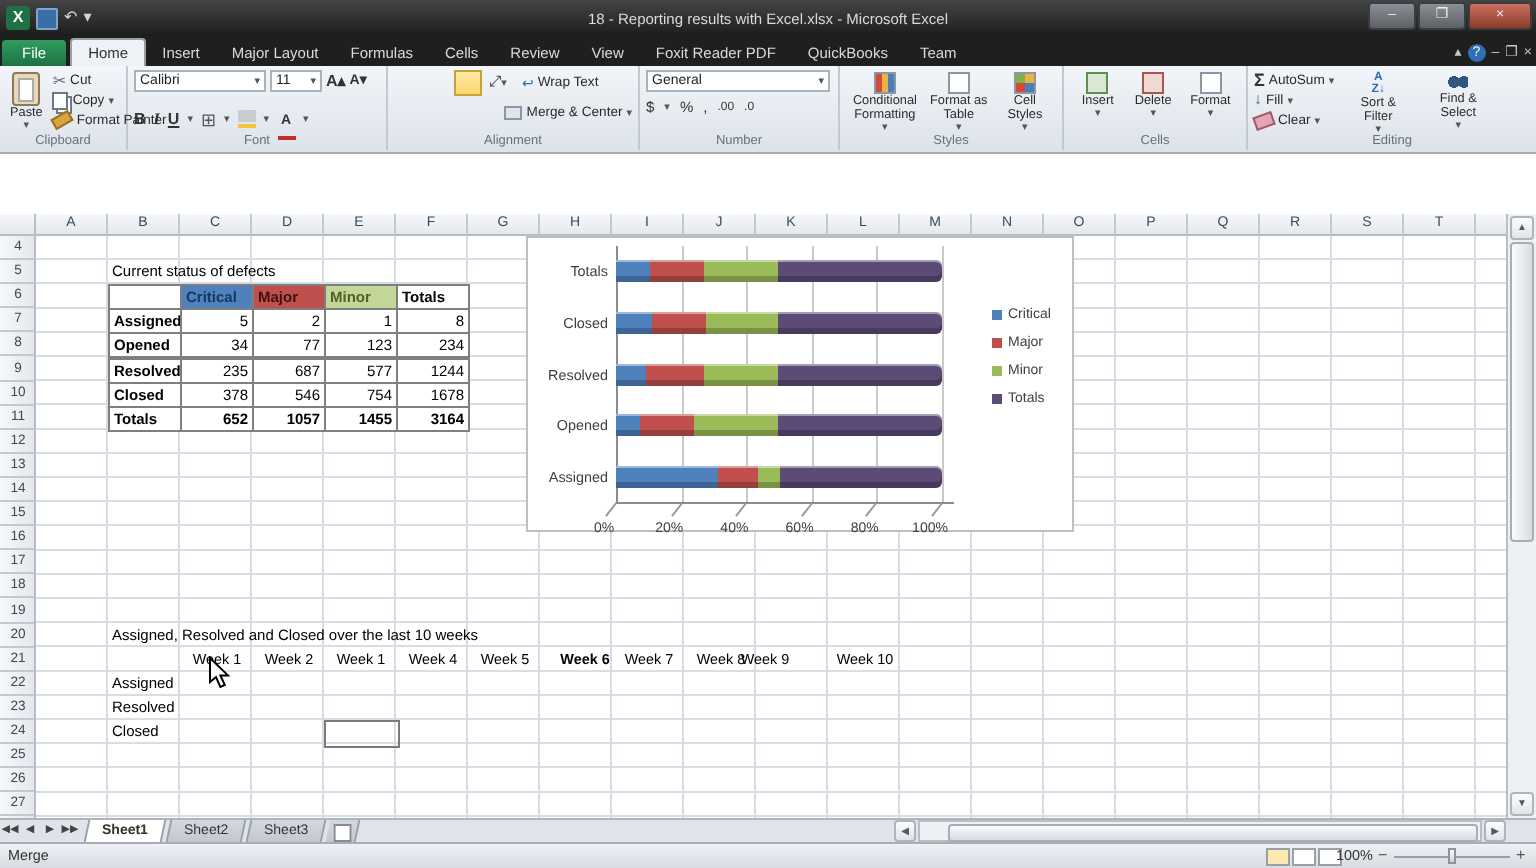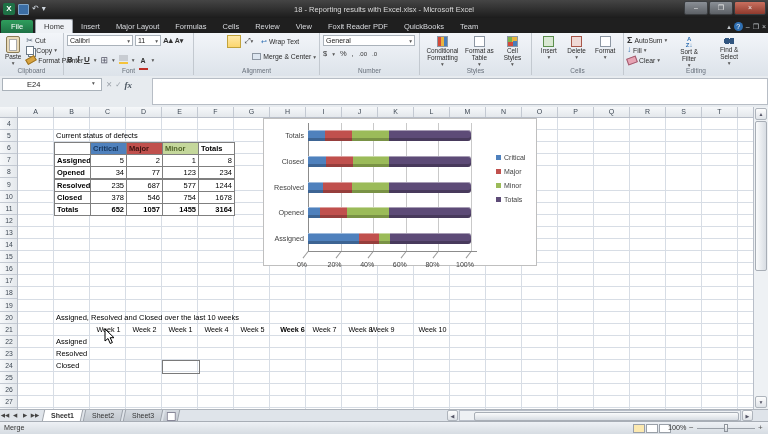--- a/index.html
+++ b/index.html
@@ -350,30 +350,20 @@
         <div class="bigbtn" style="width:32px;">
           <span class="binoc" style="margin-top:2px;"></span>
           <span style="margin-top:2px;">Find &amp; Select</span>
           <span class="caret">▾</span>
         </div>
       </div>
       <div class="gtitle">Editing</div>
     </div>
   </div>
 
-  <div id="formulabar">
-    <div id="namebox">E24</div>
-    <span id="namedrop">▾</span>
-    <div class="fxbtns">
-      <span class="fxgray">✕</span>
-      <span class="fxgray">✓</span>
-      <span class="fx">fx</span>
-    </div>
-    <div id="formulafield"></div>
-  </div>
 
   <div id="corner"></div>
   <div id="colheads">
       <div class="colhead" style="left: 0px; width: 36px;">A</div>
       <div class="colhead" style="left: 36px; width: 36px;">B</div>
       <div class="colhead" style="left: 72px; width: 36px;">C</div>
       <div class="colhead" style="left: 108px; width: 36px;">D</div>
       <div class="colhead" style="left: 144px; width: 36px;">E</div>
       <div class="colhead" style="left: 180px; width: 36px;">F</div>
       <div class="colhead" style="left: 216px; width: 36px;">G</div>

